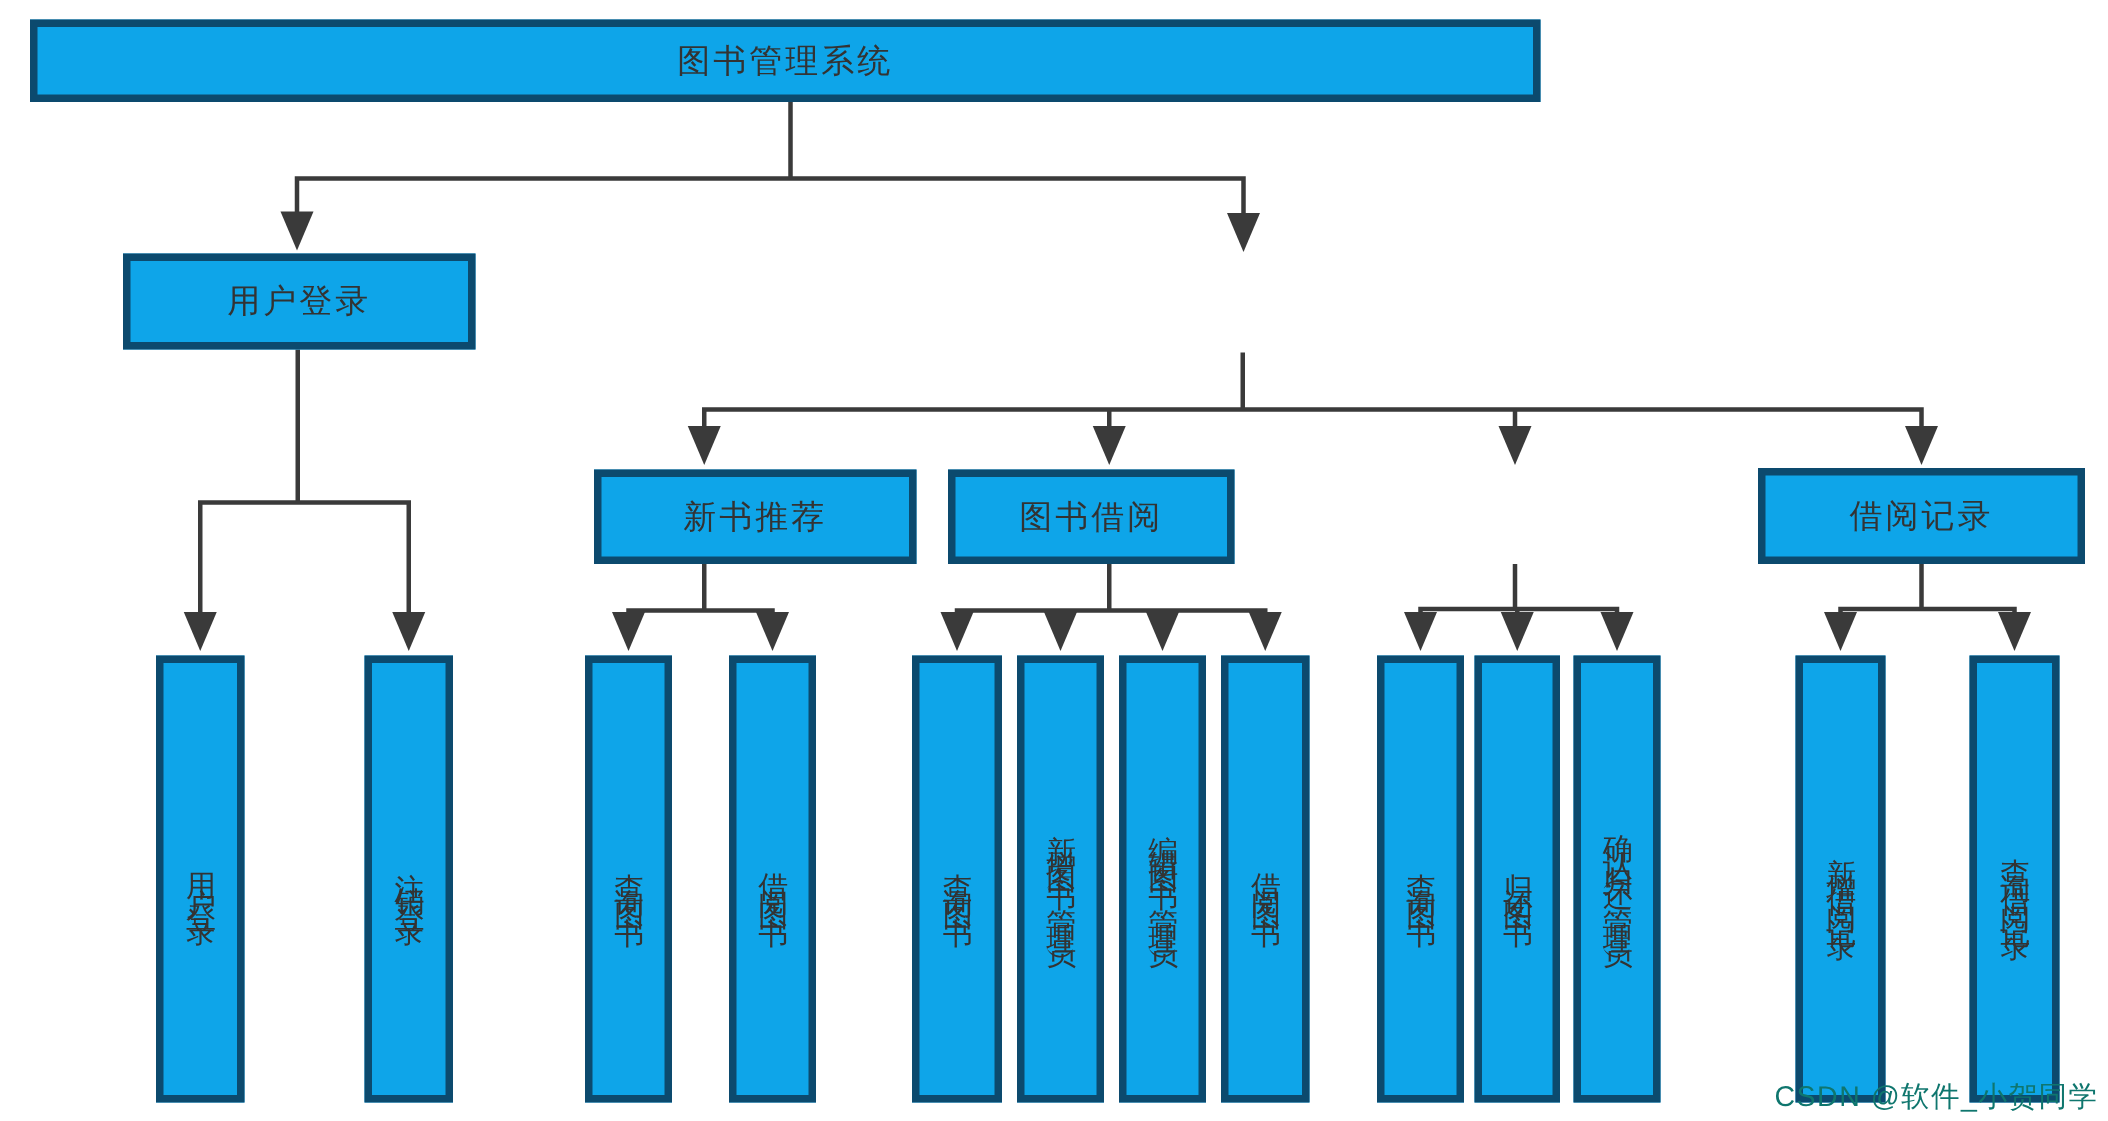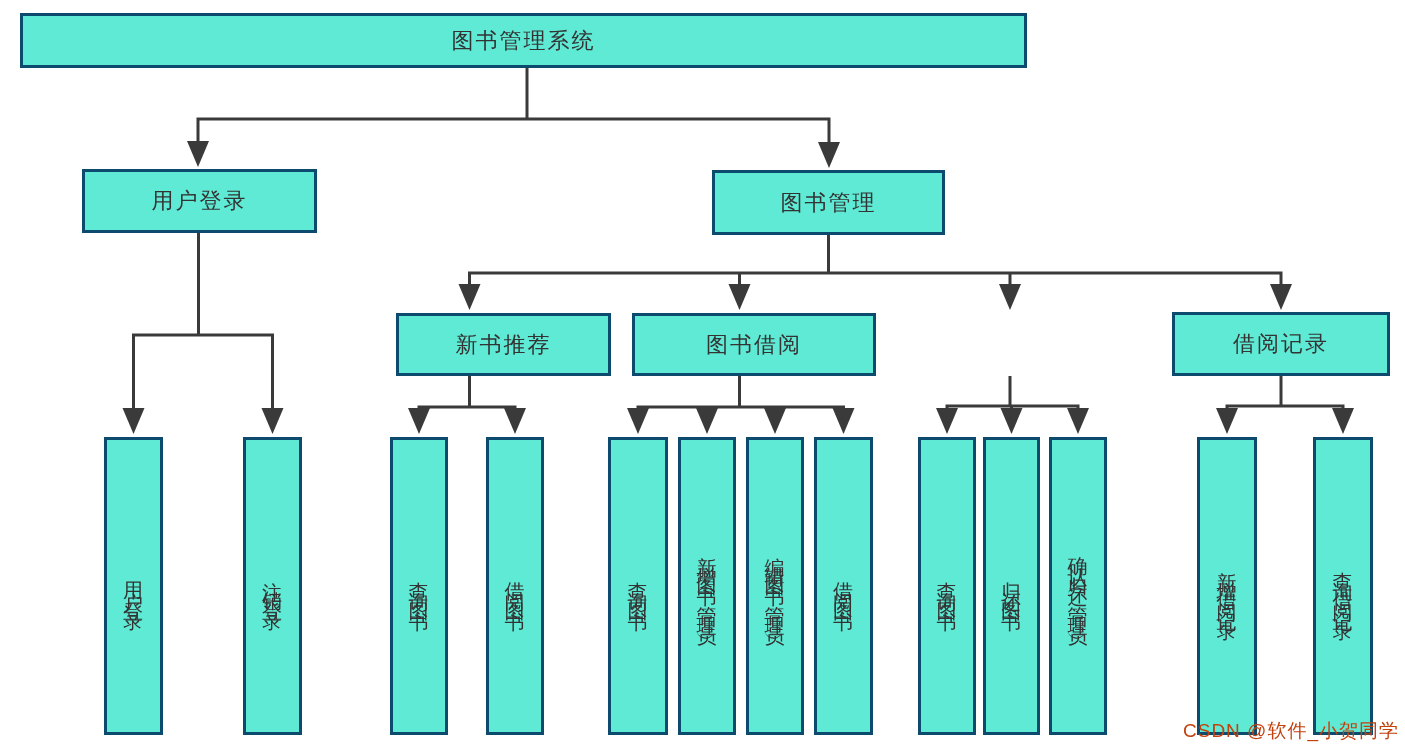--- a/index.html
+++ b/index.html
@@ -18,22 +18,22 @@
   }
   .connectors {
     position: absolute;
     left: 0; top: 0;
     width: 1405px; height: 747px;
     z-index: 1;
   }
   .node {
     position: absolute;
     box-sizing: border-box;
-    background: #5eead4;
-    border: 3px solid #0c4a6e;
+    background: #0ea5e9;
+    border: 5px solid #0c4a6e;
     display: flex;
     align-items: center;
     justify-content: center;
     z-index: 2;
     text-align: right;
   }
   .h-node {
     font-size: 22px;
     letter-spacing: 2px;
     white-space: nowrap;
@@ -44,21 +44,21 @@
     letter-spacing: 10px;
     line-height: 1;
   }
   .watermark {
     position: absolute;
     left: 1183px;
     top: 718px;
     z-index: 10;
     font-size: 19px;
     letter-spacing: 1px;
-    color: #c2410c;
+    color: #0f766e;
     white-space: nowrap;
   }
 </style>
 </head>
 <body>
 
 <div class="canvas">
 
   <svg class="connectors" viewBox="0 0 1405 747" xmlns="http://www.w3.org/2000/svg">
     <g stroke="#3a3a3a" stroke-width="3" fill="none">
@@ -96,24 +96,23 @@
       <polygon points="1000.5,408 1022.5,408 1011.5,434"></polygon>
       <polygon points="1067,408 1089,408 1078,434"></polygon>
       <polygon points="1216,408 1238,408 1227,434"></polygon>
       <polygon points="1332,408 1354,408 1343,434"></polygon>
     </g>
   </svg>
 
   <div class="node h-node" style="left:20px; top:13px; width:1007px; height:55px;">图书管理系统</div>
 
   <div class="node h-node" style="left:82px; top:169px; width:235px; height:64px;">用户登录</div>
-  <div class="node h-node" style="left:712px; top:170px; width:233px; height:65px;">图书管理</div>
 
   <div class="node h-node" style="left:362px; top:313px; width:215px; height:63px;margin-left:34px;">新书推荐</div>
-  <div class="node h-node" style="left:632px; top:313px; width:244px; height:63px;">图书借阅</div>
+  <div class="node h-node" style="left:632px; top:313px; width:191px; height:63px;">图书借阅</div>
   <div class="node h-node" style="left:1172px; top:312px; width:218px; height:64px;">借阅记录</div>
 
   <div class="node v-node" style="left:104px; top:437px; width:59px; height:298px;">用户登录</div>
   <div class="node v-node" style="left:243px; top:437px; width:59px; height:298px;">注销登录</div>
 
   <div class="node v-node" style="left:390px; top:437px; width:58px; height:298px;">查询图书</div>
   <div class="node v-node" style="left:486px; top:437px; width:58px; height:298px;">借阅图书</div>
 
   <div class="node v-node" style="left:608px; top:437px; width:60px; height:298px;">查询图书</div>
   <div class="node v-node" style="left:678px; top:437px; width:58px; height:298px;">新增图书（管理员）</div>

